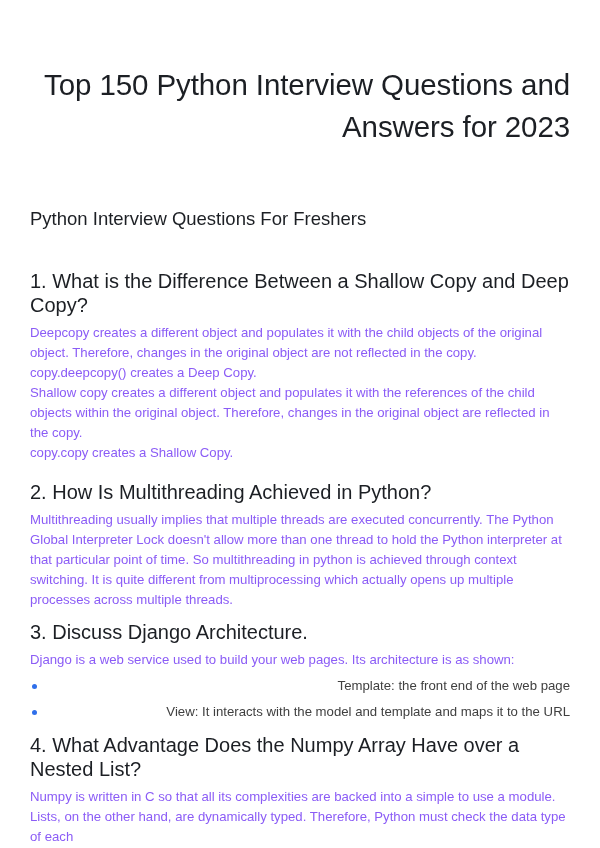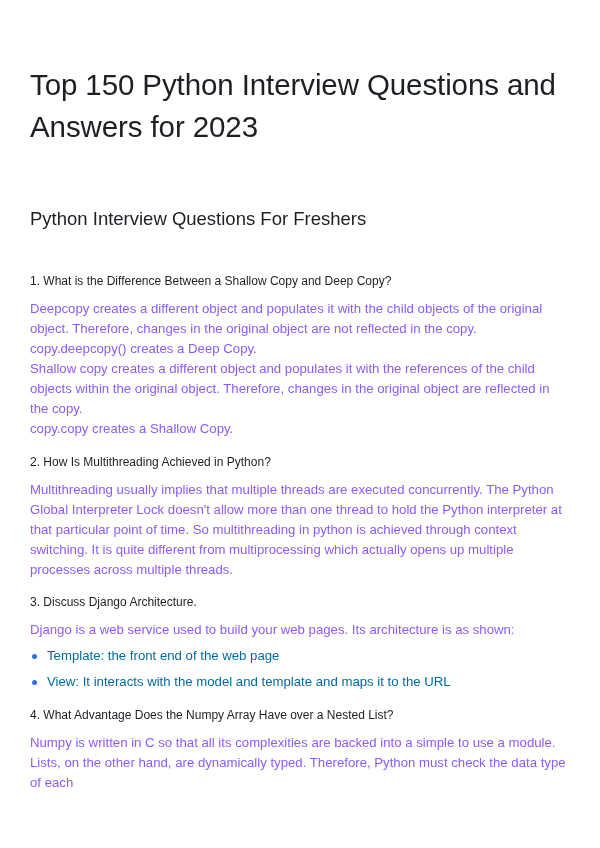--- a/index.html
+++ b/index.html
@@ -19,71 +19,73 @@
       position: relative;
     }
     .title {
       margin: 0;
       padding-top: 64px;
       font-size: 29.5px;
       font-weight: 400;
       line-height: 42px;
       color: #1c1f24;
       letter-spacing: -0.1px;
+      text-align: right;
     }
     .subtitle {
       margin: 0;
       margin-top: 58px;
       font-size: 18.5px;
       font-weight: 400;
       line-height: 26px;
       color: #1c1f24;
     }
     .section {
       margin: 0;
     }
     .q-heading {
       margin: 0;
-      font-size: 12px;
+      font-size: 20px;
       font-weight: 400;
       line-height: 24px;
       color: #1c1f24;
     }
     .q-body p {
       margin: 0;
       font-size: 13.2px;
       line-height: 20px;
       color: #8b5cf6;
     }
     .bullets {
       list-style: none;
       margin: 0;
       padding: 0;
     }
     .bullets li {
       position: relative;
       padding-left: 17px;
       font-size: 13.2px;
       line-height: 20px;
-      color: #0369a1;
+      color: #404040;
+      text-align: right;
     }
     .bullets li .dot {
       position: absolute;
       left: 2px;
       top: 8px;
       width: 5px;
       height: 5px;
       border-radius: 50%;
       background: #2f6fea;
     }
     #s1 { margin-top: 37px; }
     #s1 .q-body { margin-top: 6px; }
     #s1 .q-body p + p { }
 
-    #s2 { margin-top: 11px; }
+    #s2 { margin-top: 17px; }
     #s2 .q-body { margin-top: 6px; }
 
     #s3 { margin-top: 10px; }
     #s3 .q-body { margin-top: 6px; }
     #s3 .bullets { margin-top: 6px; }
     #s3 .bullets li + li { margin-top: 5.5px; }
 
     #s4 { margin-top: 11px; }
     #s4 .q-body { margin-top: 6px; }
   </style>

